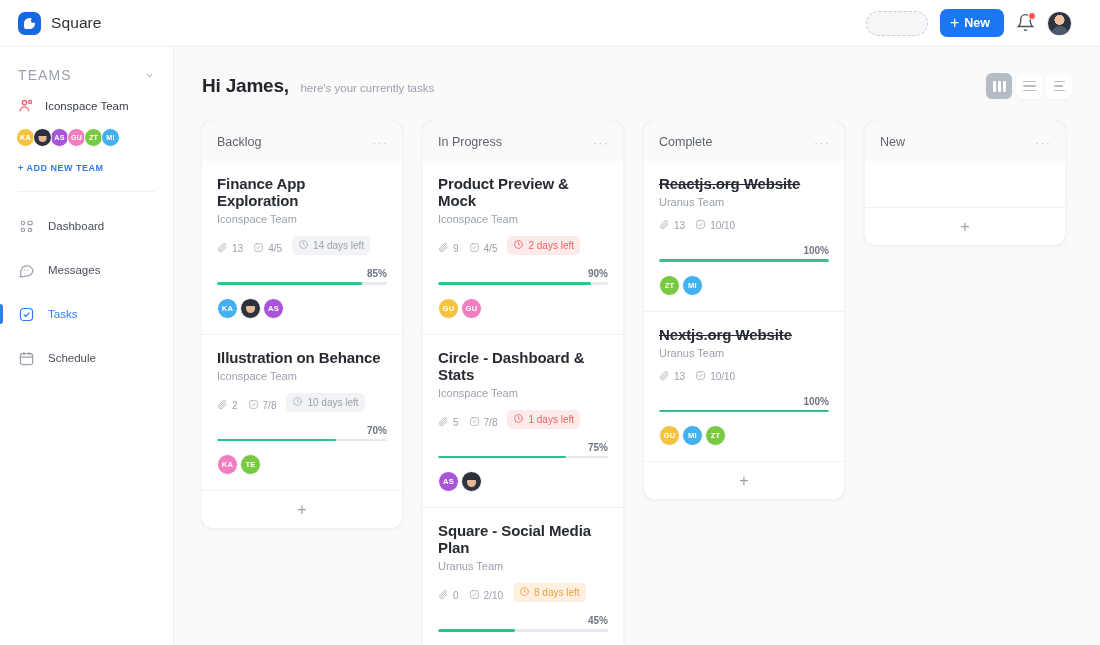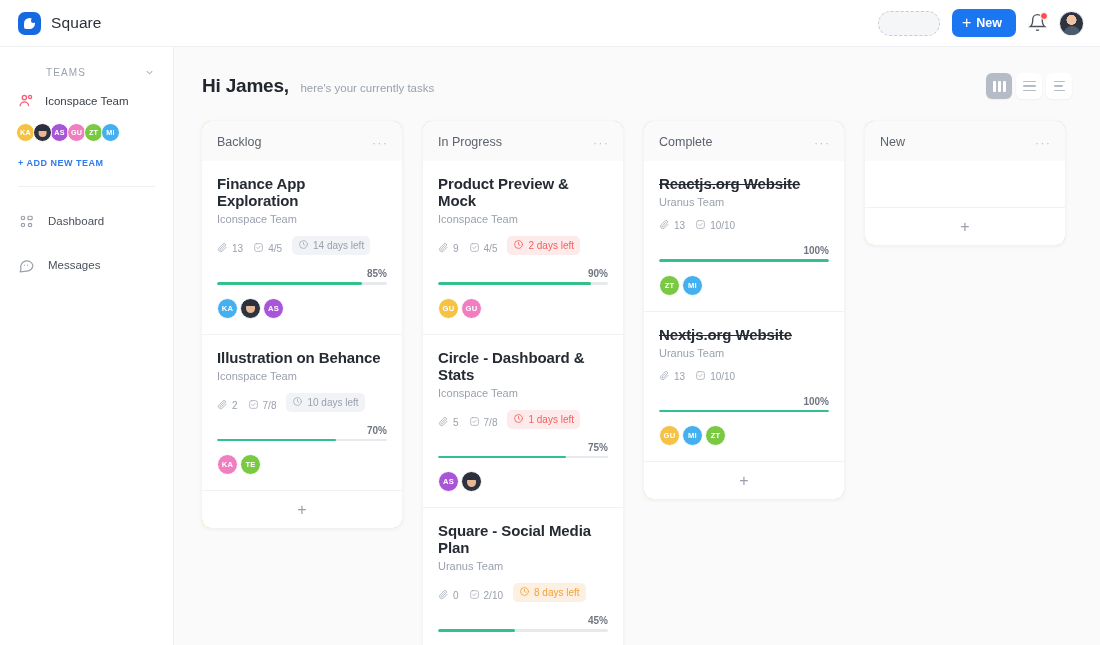--- a/index.html
+++ b/index.html
@@ -11,21 +11,21 @@
     -webkit-font-smoothing: antialiased;
   }
   .app { position: relative; width: 1100px; height: 645px; display: flex; flex-direction: column; }
 
   
   .topbar {
     height: 47px; flex: 0 0 47px;
     background: #fff;
     border-bottom: 1px solid #eef0f3;
     display: flex; align-items: center;
-    padding: 0 16px 0 18px;
+    padding: 0 28px 0 18px;
   }
   .brand { display: flex; align-items: center; gap: 10px; }
   .brand-logo {
     width: 23px; height: 23px; border-radius: 7px;
     background: #1769e0; position: relative;
     display: flex; align-items: center; justify-content: center;
   }
   .brand-logo::before {
     content: ""; width: 11px; height: 11px; border-radius: 50% 50% 50% 2px;
     background: #fff;
@@ -71,21 +71,21 @@
   
   .sidebar {
     width: 174px; flex: 0 0 174px;
     background: #fff; border-right: 1px solid #eef0f3;
     padding: 20px 0 0 0;
   }
   .teams-head {
     display: flex; align-items: center; justify-content: space-between;
     padding: 0 18px; margin-bottom: 14px; cursor: pointer;
   }
-  .teams-label { font-size: 10px; letter-spacing: 1.1px; color: #9aa1ad; margin-left: 28px; }
+  .teams-label { font-size: 14px; letter-spacing: 1.1px; color: #9aa1ad; }
   .chev { color: #aeb4bf; font-size: 10px; }
   .team-row { display: flex; align-items: center; gap: 10px; padding: 0 18px; margin-bottom: 14px; cursor: pointer; }
   .team-ico { width: 17px; height: 17px; flex: 0 0 17px; }
   .team-name { font-size: 11.5px; color: #3a4049; }
   .avatar-strip { display: flex; padding: 0 16px; margin-bottom: 16px; }
   .av {
     width: 19px; height: 19px; border-radius: 50%;
     color: #fff; font-size: 7.2px; font-weight: bold;
     display: flex; align-items: center; justify-content: center;
     border: 1.5px solid #fff; margin-right: -2px; letter-spacing: .2px;
@@ -271,20 +271,34 @@
               </svg></span>
             <span>Dashboard</span>
           </div>
           <div class="nav-item">
             <span class="nav-ico"><svg width="17" height="17" viewBox="0 0 24 24" fill="none" stroke="currentColor" stroke-width="1.7" stroke-linecap="round" stroke-linejoin="round">
                 <path d="M21 11.5a8.4 8.4 0 0 1-9 8.4L3 21l1.3-4A8.4 8.4 0 1 1 21 11.5z"></path>
                 <circle cx="9" cy="11.5" r=".9" fill="currentColor" stroke="none"></circle>
                 <circle cx="13.5" cy="11.5" r=".9" fill="currentColor" stroke="none"></circle>
               </svg></span>
             <span>Messages</span>
+          </div>
+          <div class="nav-item active">
+            <span class="nav-ico"><svg width="17" height="17" viewBox="0 0 24 24" fill="none" stroke="currentColor" stroke-width="1.7" stroke-linecap="round" stroke-linejoin="round">
+                <rect x="3.5" y="3.5" width="17" height="17" rx="4.5"></rect>
+                <path d="M8.5 12.2l2.6 2.6 4.6-5"></path>
+              </svg></span>
+            <span>Tasks</span>
+          </div>
+          <div class="nav-item">
+            <span class="nav-ico"><svg width="17" height="17" viewBox="0 0 24 24" fill="none" stroke="currentColor" stroke-width="1.7" stroke-linecap="round" stroke-linejoin="round">
+                <rect x="3.4" y="5.2" width="17.2" height="15.4" rx="3"></rect>
+                <path d="M3.4 10h17.2M8.4 3.4v3.4M15.6 3.4v3.4"></path>
+              </svg></span>
+            <span>Schedule</span>
           </div>
         </div>
     </div>
 
     <div class="main">
       <div class="main-head">
         <div>
           <span class="greet">Hi James,</span>
           <span class="greet-sub">here's your currently tasks</span>
         </div>

